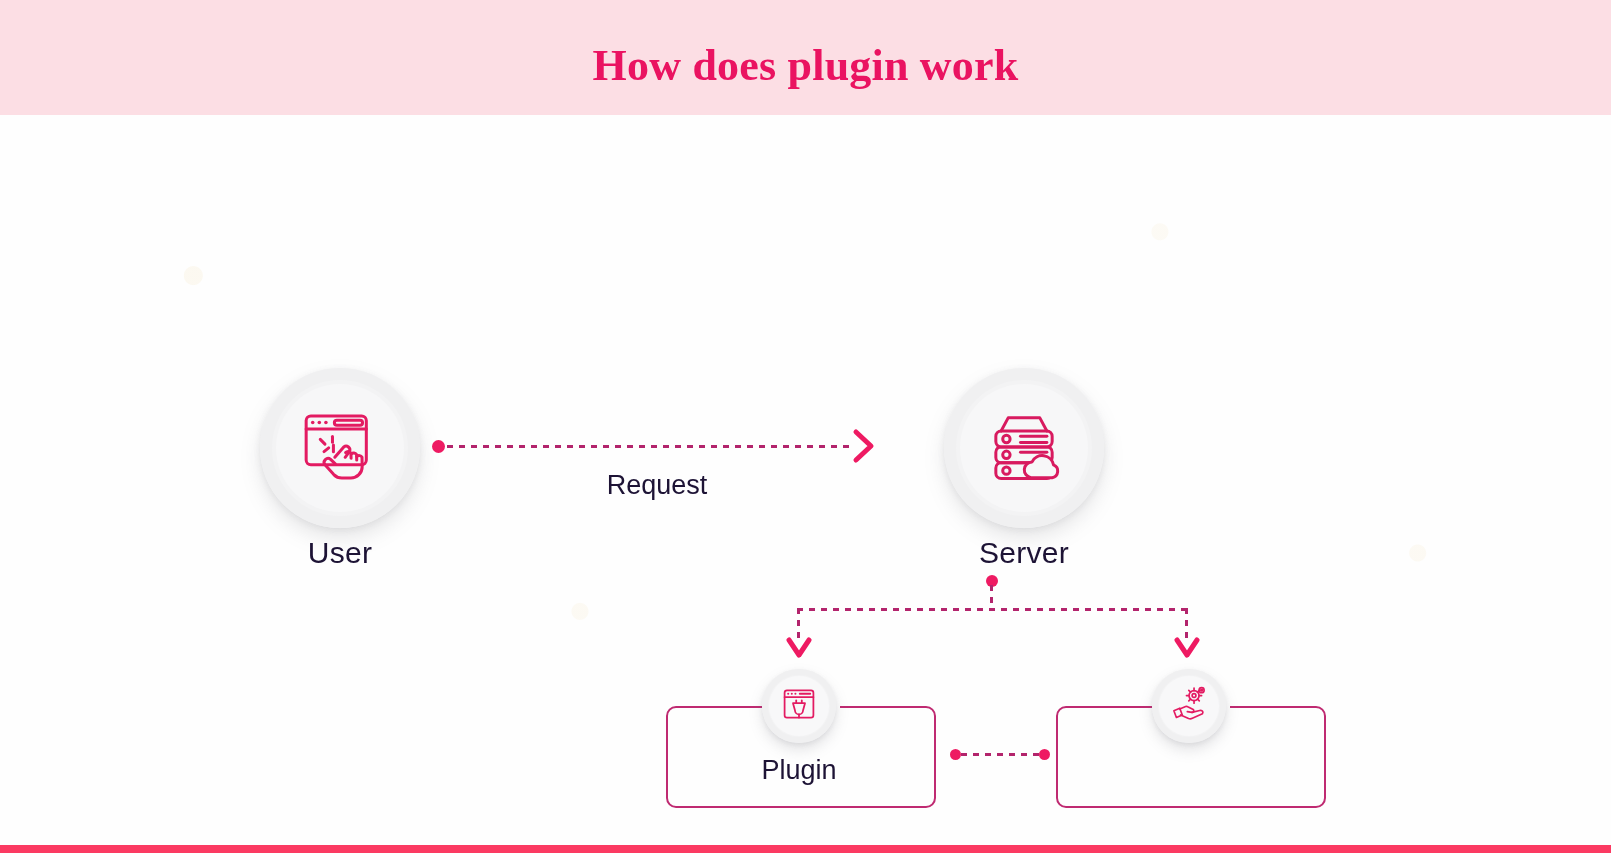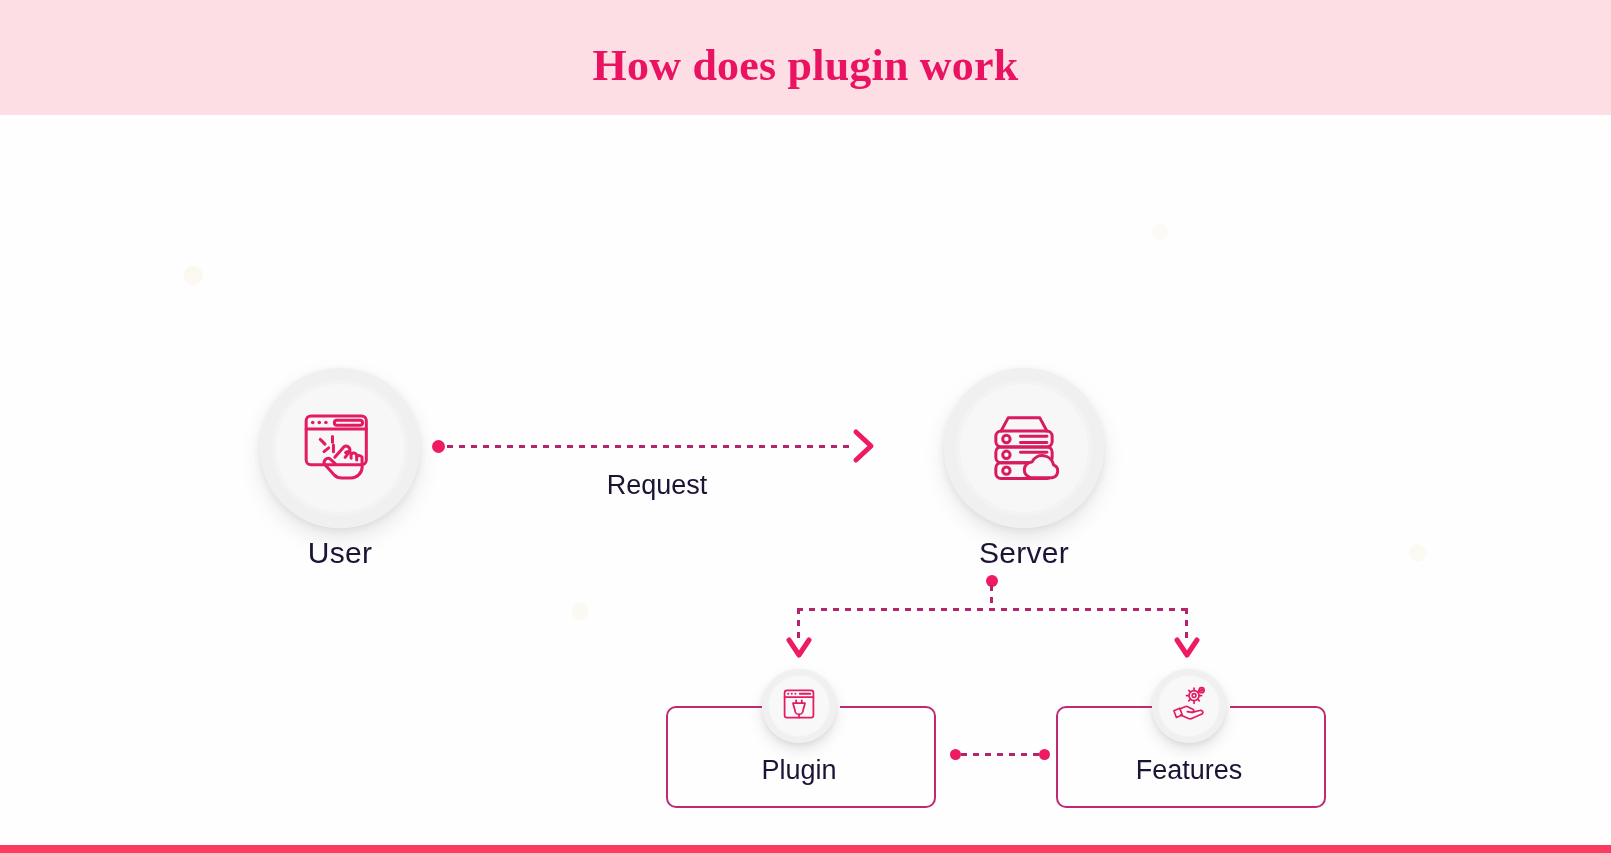--- a/index.html
+++ b/index.html
@@ -385,21 +385,20 @@
                    M74.5 17.5 L70.3 21.7 M53.7 38.3 L49.5 42.5"></path>
           <circle cx="80" cy="17" r="6"></circle>
           <circle cx="80" cy="17" r="2"></circle>
           <path d="M28 62 L42 56 a6 6 0 0 1 5 0.4 L60 63 a4 4 0 0 1 -3 7 L46 68"></path>
           <path d="M57 70 L78 65 a5 5 0 0 1 4 8 L58 84 a12 12 0 0 1 -9 0.6 L30 76"></path>
           <path d="M14 66 L28 60 L34 76 L20 82 Z"></path>
         </svg>
       </span>
     </div>
   </div>
-  <div class="panel-label" id="label-features">Features</div>
 
   <div class="link-dot-l"></div>
   <div class="link-line"></div>
   <div class="link-dot-r"></div>
 
 </div>
 
 <div class="bottom-bar"></div>
 
 </body></html>

